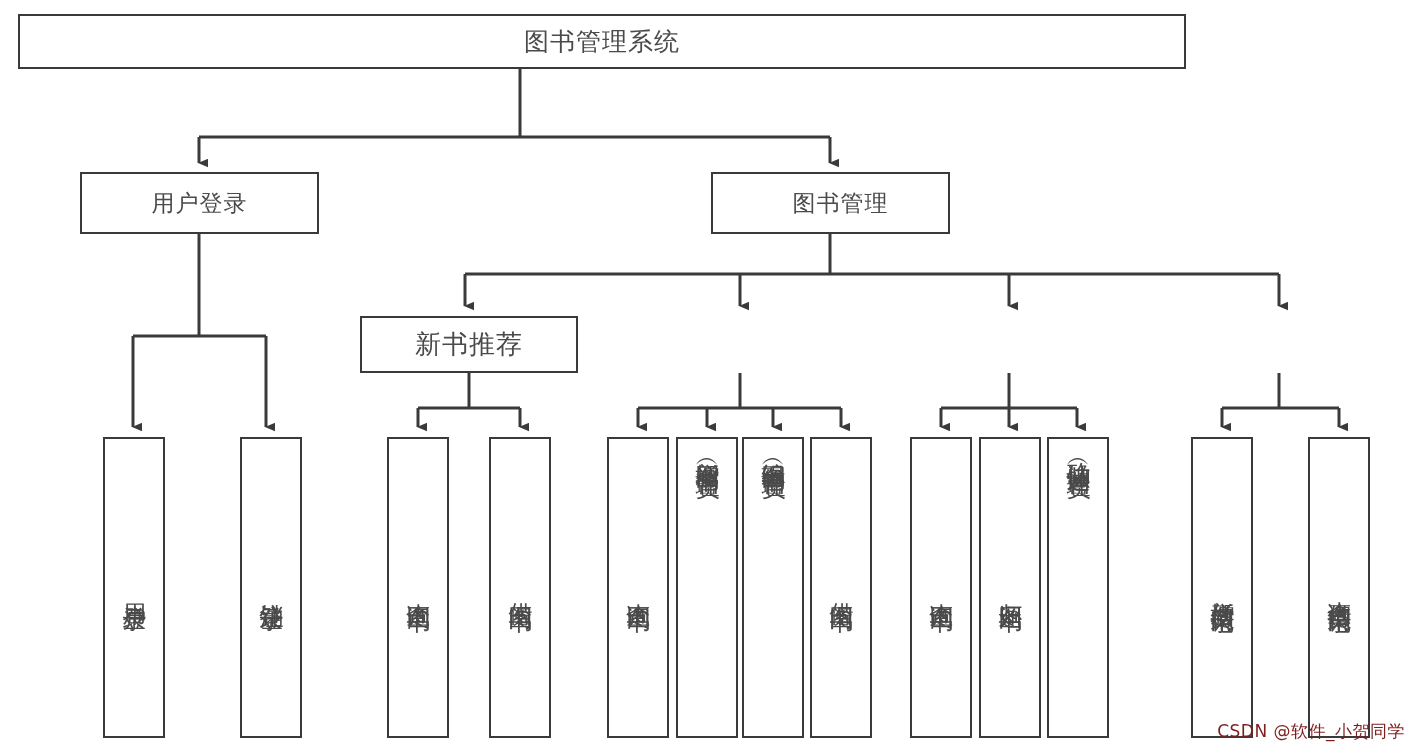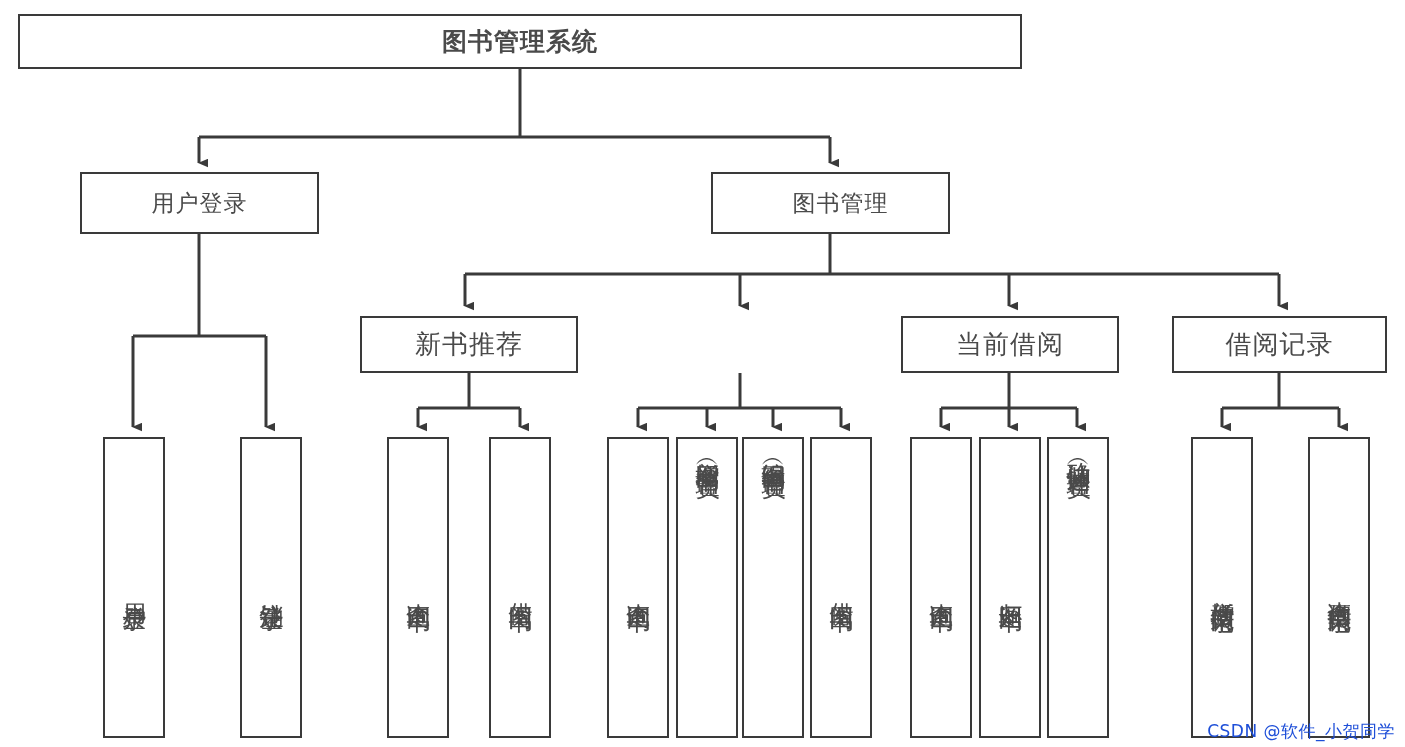--- a/index.html
+++ b/index.html
@@ -71,24 +71,24 @@
     display: flex;
     align-items: center;
     justify-content: center;
   }
   .leaf-inner.top-align {
     align-items: flex-start;
     padding-top: 4px;
   }
   .watermark {
     position: absolute;
-    right: 10px;
+    right: 0;
     bottom: 4px;
     font-size: 17px;
-    color: #1d4ed8;
+    color: #7f1d1d;
     letter-spacing: 0.5px;
     z-index: 5;
     white-space: nowrap;
   }
 </style>
 </head>
 <body>
 
 <div id="diagram-root">
 
@@ -136,39 +136,33 @@
       <path d="M1009,408 L1009,427" marker-end="url(#arrowhead)"></path>
       <path d="M1077,408 L1077,427" marker-end="url(#arrowhead)"></path>
 
       <path d="M1279,373 L1279,408"></path>
       <path d="M1222,408 L1339,408"></path>
       <path d="M1222,408 L1222,427" marker-end="url(#arrowhead)"></path>
       <path d="M1339,408 L1339,427" marker-end="url(#arrowhead)"></path>
     </g>
   </svg>
 
-  <div class="node root" style="left:18px; top:14px; width:1004px; height:55px;font-weight:bold;">
+  <div class="node root" style="left:18px; top:14px; width:1168px; height:55px;">
     <span>图书管理系统</span>
   </div>
 
   <div class="node level1" style="left:80px; top:172px; width:239px; height:62px;">
     <span>用户登录</span>
   </div>
   <div class="node level1" style="left:711px; top:172px; width:239px; height:62px;padding-left:20px;">
     <span>图书管理</span>
   </div>
 
   <div class="node level2" style="left:360px; top:316px; width:218px; height:57px;">
     <span>新书推荐</span>
-  </div>
-  <div class="node level2" style="left:901px; top:316px; width:218px; height:57px;">
-    <span>当前借阅</span>
-  </div>
-  <div class="node level2" style="left:1172px; top:316px; width:215px; height:57px;">
-    <span>借阅记录</span>
   </div>
 
   <div class="node leaf" style="left:103px; top:437px; width:62px; height:301px;">
     <div class="leaf-inner">
       <span class="vtext">用户登录</span>
     </div>
   </div>
   <div class="node leaf" style="left:240px; top:437px; width:62px; height:301px;">
     <div class="leaf-inner">
       <span class="vtext">注销登录</span>

